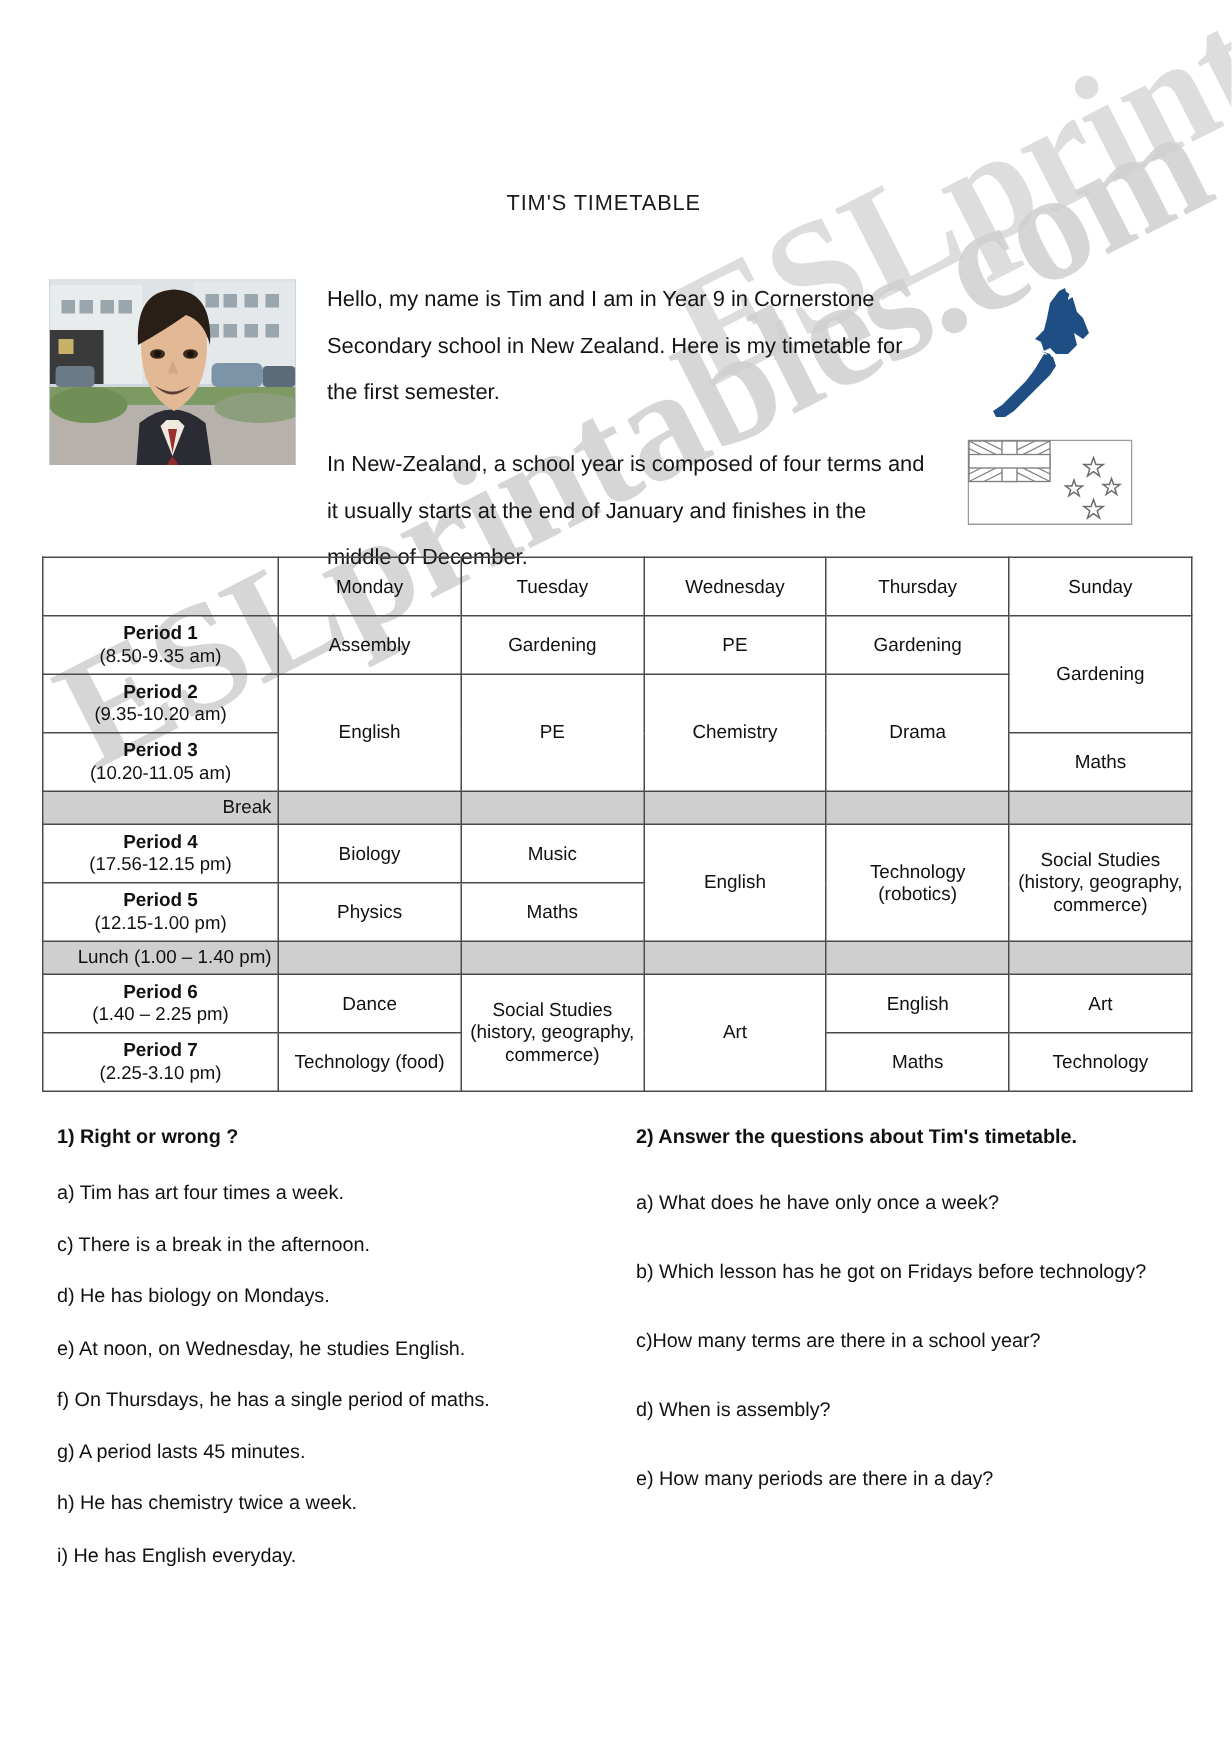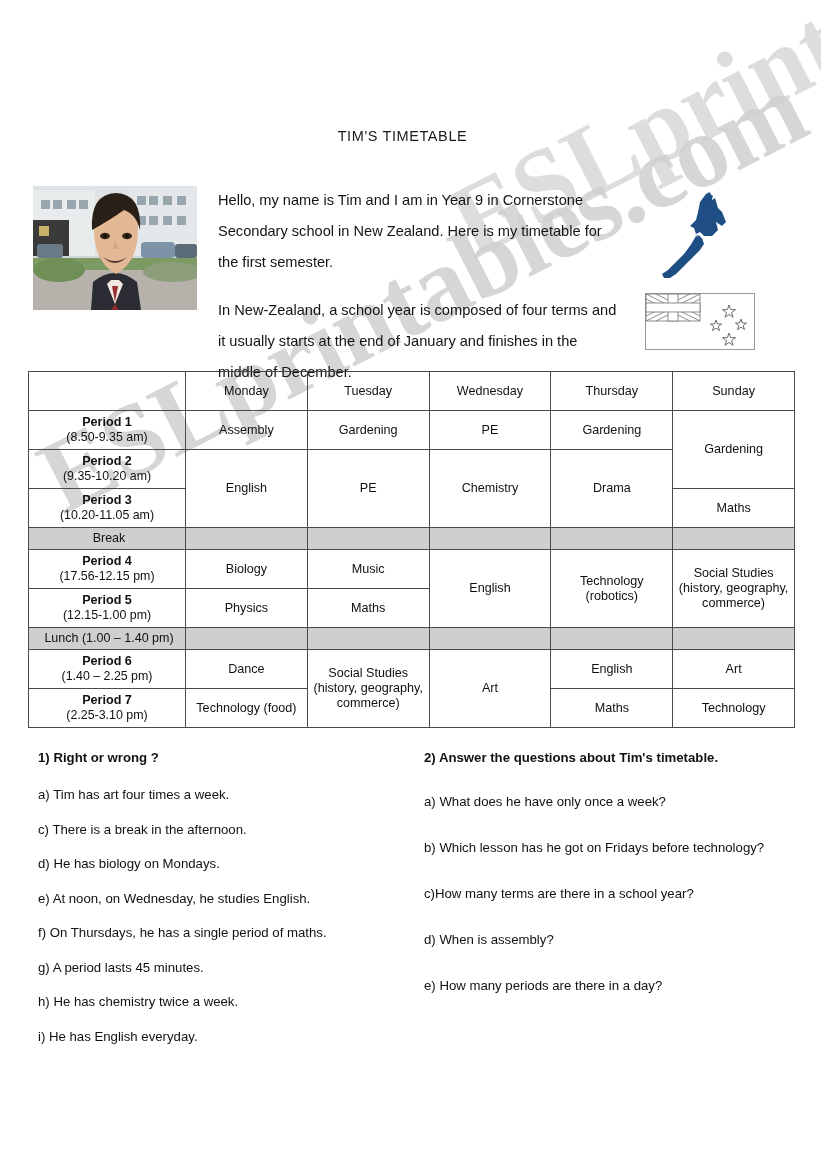--- a/index.html
+++ b/index.html
@@ -163,21 +163,21 @@
     display: block;
     font-size: 12.4px;
   }
   tr.breakrow td {
     background: #cfcfcf;
     height: 21px;
     text-align: left;
     padding-left: 8px;
     font-size: 12.5px;
   }
-  tr.breakrow td.breaklabel { text-align: center; }
+  tr.breakrow td.breaklabel { text-align: right; }
 
   
   .ex {
     position: absolute;
     font-size: 13.2px;
     color: #111;
   }
   .ex-1 { left: 38px;  top: 750px; width: 370px; }
   .ex-2 { left: 424px; top: 750px; width: 380px; }
   .ex-head {

